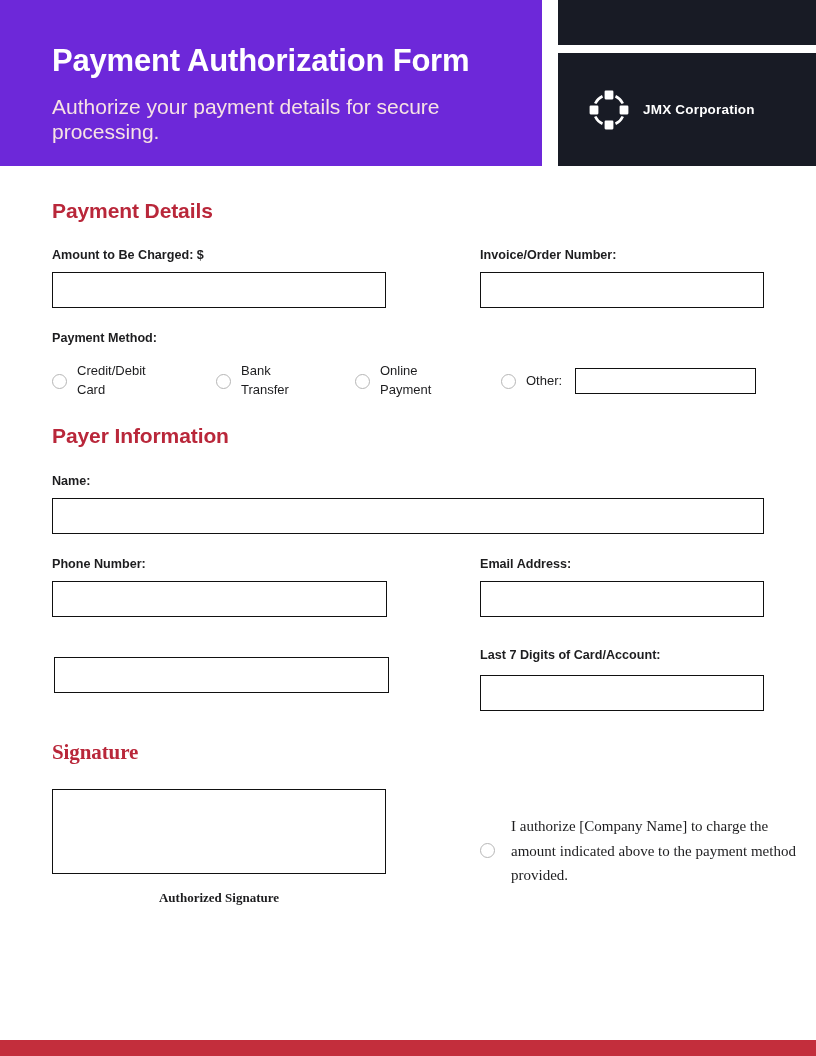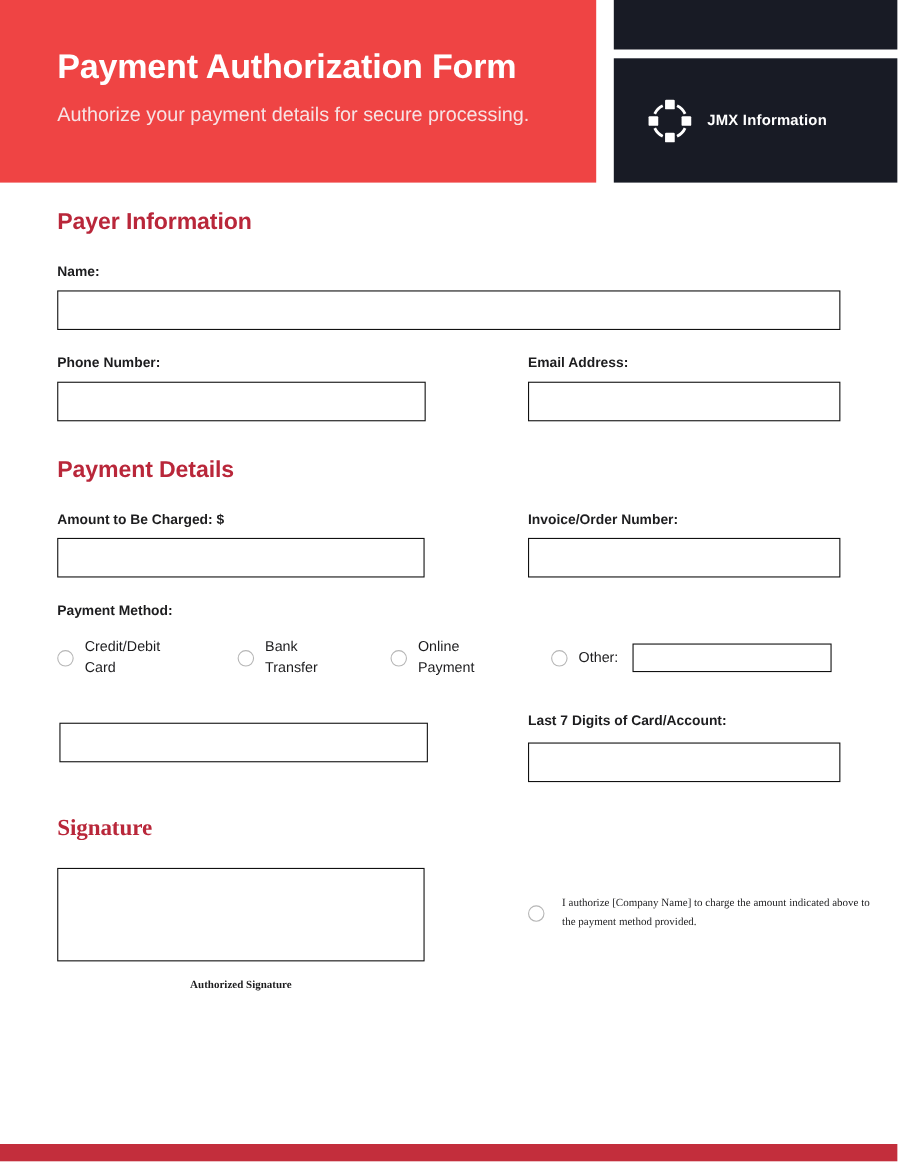--- a/index.html
+++ b/index.html
@@ -19,33 +19,33 @@
     background: #ffffff;
   }
 
   
   .header-red {
     position: absolute;
     left: 0;
     top: 0;
     width: 542px;
     height: 166px;
-    background: #ef4444;
+    background: #6d28d9;
     padding: 44px 0 0 52px;
   }
   .header-title {
     color: #ffffff;
     font-size: 31px;
     font-weight: bold;
     letter-spacing: -0.2px;
     line-height: 1.1;
   }
   .header-subtitle {
     color: #f7e2e4;
-    font-size: 18px;
+    font-size: 21px;
     font-weight: normal;
     margin-top: 16px;
     line-height: 1.2;
   }
 
   .header-darkbar {
     position: absolute;
     left: 558px;
     top: 0;
     width: 258px;
@@ -143,33 +143,33 @@
 
   .sig-box {
     border: 1.6px solid #111111;
     width: 334px;
     height: 85px;
     background: #ffffff;
   }
   .sig-caption {
     width: 334px;
     text-align: center;
-    font-size: 10px;
+    font-size: 13px;
     font-weight: bold;
     color: #1d1d1f;
     margin-top: 16px;
   }
 
   .auth-body {
     display: flex;
     align-items: center;
     margin-top: 18px;
   }
   .auth-text {
-    font-size: 10px;
+    font-size: 15px;
     color: #1d1d1f;
     line-height: 1.63;
     margin-left: 16px;
     width: 290px;
   }
 
   
   .footer-bar {
     position: absolute;
     left: 0;
@@ -199,24 +199,67 @@
         <path d="M34.8 27.5 A15 15 0 0 1 27.5 34.8"></path>
         <path d="M14.5 34.8 A15 15 0 0 1 7.2 27.5"></path>
       </g>
       <g fill="#ffffff">
         <rect x="16.6" y="1.6" width="8.8" height="8.8" rx="1.1"></rect>
         <rect x="31.6" y="16.6" width="8.8" height="8.8" rx="1.1"></rect>
         <rect x="16.6" y="31.6" width="8.8" height="8.8" rx="1.1"></rect>
         <rect x="1.6" y="16.6" width="8.8" height="8.8" rx="1.1"></rect>
       </g>
     </svg>
-    <div class="logo-text">JMX Information</div>
+    <div class="logo-text">JMX Corporation</div>
   </div>
 
   <div class="content">
+
+    <div style="margin-top:33px;">
+      <div class="section-heading">Payment Details</div>
+
+      <div class="row" style="margin-top:25px;">
+        <div class="col-left">
+          <div class="field-label">Amount to Be Charged: $</div>
+          <input class="field-box" style="margin-top: 9px; width: 334px;" type="text" value="">
+        </div>
+        <div class="col-gap"></div>
+        <div class="col-right">
+          <div class="field-label">Invoice/Order Number:</div>
+          <input class="field-box" style="margin-top: 9px;" type="text" value="">
+        </div>
+      </div>
+
+      <div style="margin-top:23px;">
+        <div class="field-label">Payment Method:</div>
+
+        <div class="radio-row" style="margin-top:16px;">
+          <div class="radio-opt" style="width:164px;">
+            <span class="radio-dot"></span>
+            <span class="radio-label" style="width:78px;">Credit/Debit Card</span>
+          </div>
+
+          <div class="radio-opt" style="width:139px;">
+            <span class="radio-dot"></span>
+            <span class="radio-label" style="width:62px;">Bank Transfer</span>
+          </div>
+
+          <div class="radio-opt" style="width:146px;">
+            <span class="radio-dot"></span>
+            <span class="radio-label" style="width:64px;">Online Payment</span>
+          </div>
+
+          <div class="radio-opt" style="flex:1 1 auto;">
+            <span class="radio-dot"></span>
+            <span class="radio-label" style="white-space:nowrap;">Other:</span>
+            <input class="field-box" style="margin-left: 13px; height: 26px; width: 181px;" type="text" value="">
+          </div>
+        </div>
+      </div>
+    </div>
 
     <div style="margin-top:24px;">
       <div class="section-heading">Payer Information</div>
 
       <div style="margin-top:26px;">
         <div class="field-label">Name:</div>
         <input class="field-box" style="margin-top: 9px;" type="text" value="">
       </div>
 
       <div class="row" style="margin-top:23px;">
@@ -225,63 +268,20 @@
           <input class="field-box" style="margin-top: 9px; width: 335px;" type="text" value="">
         </div>
         <div class="col-gap"></div>
         <div class="col-right">
           <div class="field-label">Email Address:</div>
           <input class="field-box" style="margin-top: 9px;" type="text" value="">
         </div>
       </div>
     </div>
 
-    <div style="margin-top:33px;">
-      <div class="section-heading">Payment Details</div>
-
-      <div class="row" style="margin-top:25px;">
-        <div class="col-left">
-          <div class="field-label">Amount to Be Charged: $</div>
-          <input class="field-box" style="margin-top: 9px; width: 334px;" type="text" value="">
-        </div>
-        <div class="col-gap"></div>
-        <div class="col-right">
-          <div class="field-label">Invoice/Order Number:</div>
-          <input class="field-box" style="margin-top: 9px;" type="text" value="">
-        </div>
-      </div>
-
-      <div style="margin-top:23px;">
-        <div class="field-label">Payment Method:</div>
-
-        <div class="radio-row" style="margin-top:16px;">
-          <div class="radio-opt" style="width:164px;">
-            <span class="radio-dot"></span>
-            <span class="radio-label" style="width:78px;">Credit/Debit Card</span>
-          </div>
-
-          <div class="radio-opt" style="width:139px;">
-            <span class="radio-dot"></span>
-            <span class="radio-label" style="width:62px;">Bank Transfer</span>
-          </div>
-
-          <div class="radio-opt" style="width:146px;">
-            <span class="radio-dot"></span>
-            <span class="radio-label" style="width:64px;">Online Payment</span>
-          </div>
-
-          <div class="radio-opt" style="flex:1 1 auto;">
-            <span class="radio-dot"></span>
-            <span class="radio-label" style="white-space:nowrap;">Other:</span>
-            <input class="field-box" style="margin-left: 13px; height: 26px; width: 181px;" type="text" value="">
-          </div>
-        </div>
-      </div>
-    </div>
-
     <div style="margin-top:31px;">
 
       <div class="row" style="margin-top:26px;">
         <div class="col-left">
           <input class="field-box" style="margin-top: 9px; width: 335px; margin-left: 2px;" type="text" value="">
         </div>
         <div class="col-gap"></div>
         <div class="col-right">
           <div class="field-label">Last 7 Digits of Card/Account:</div>
           <input class="field-box" style="margin-top: 12px;" type="text" value="">

